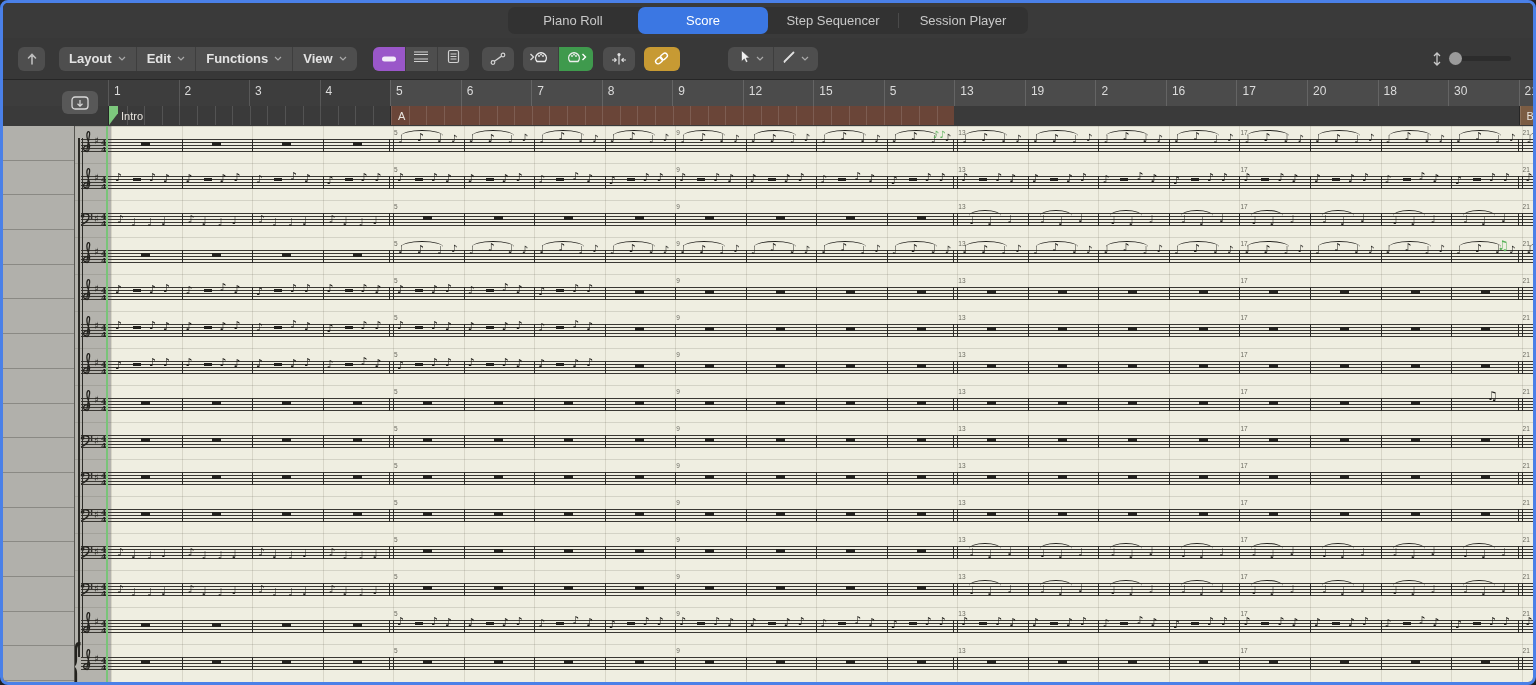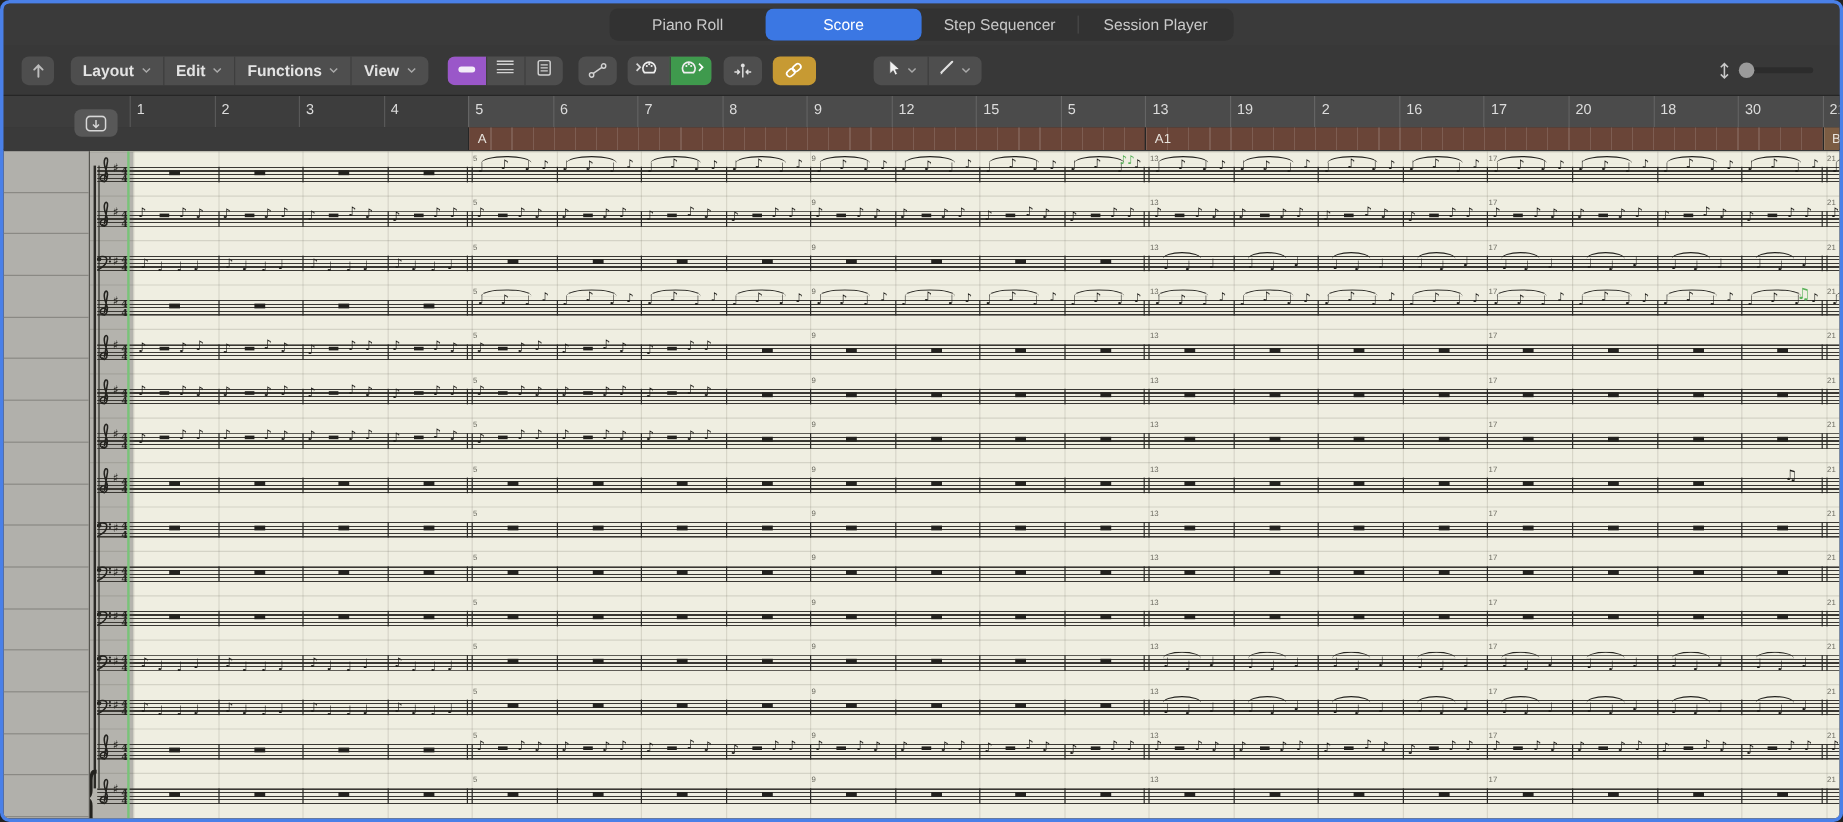--- a/index.html
+++ b/index.html
@@ -245,25 +245,26 @@
         <div class="bar-cell" style="left: 1021.89px; width: 70.53px; background: rgb(75, 75, 75);">19</div>
         <div class="bar-cell" style="left: 1092.42px; width: 70.53px; background: rgb(75, 75, 75);">2</div>
         <div class="bar-cell" style="left: 1162.95px; width: 70.53px; background: rgb(75, 75, 75);">16</div>
         <div class="bar-cell" style="left: 1233.48px; width: 70.53px; background: rgb(75, 75, 75);">17</div>
         <div class="bar-cell" style="left: 1304.01px; width: 70.53px; background: rgb(75, 75, 75);">20</div>
         <div class="bar-cell" style="left: 1374.54px; width: 70.53px; background: rgb(75, 75, 75);">18</div>
         <div class="bar-cell" style="left: 1445.07px; width: 70.53px; background: rgb(75, 75, 75);">30</div>
         <div class="bar-cell" style="left: 1515.6px; width: 70.53px; background: rgb(75, 75, 75);">21</div>
       </div>
     <div id="marks">
+        <div class="marker" style="left: 105px; width: 282.12px; background-color: rgb(58, 58, 58);">
+          <div class="flag"></div>
+          <div style="margin-left: 5px;">Intro</div>
+        </div>
         <div class="marker" style="left: 387.12px; width: 564.24px; background-color: rgb(106, 69, 56);">
           <div style="margin-left: 0px;">A</div>
-        </div>
-        <div class="marker" style="left: 951.36px; width: 564.24px; background-color: rgb(106, 69, 56);">
-          <div style="margin-left: 0px;">A1</div>
         </div>
         <div class="marker" style="left: 1515.6px; width: 24.6855px; background-color: rgb(123, 92, 67);">
           <div style="margin-left: 0px;">B</div>
         </div>
       </div>
     <div id="marker-btn">
       <svg width="18" height="14" viewBox="0 0 18 14">
         <rect x="1" y="1" width="16" height="12" rx="3" fill="none" stroke="#d8d8d8" stroke-width="1.3"></rect>
         <path d="M9 4 V10 M6.5 7.8 L9 10.2 L11.5 7.8" stroke="#d8d8d8" stroke-width="1.2" fill="none"></path>
       </svg>

